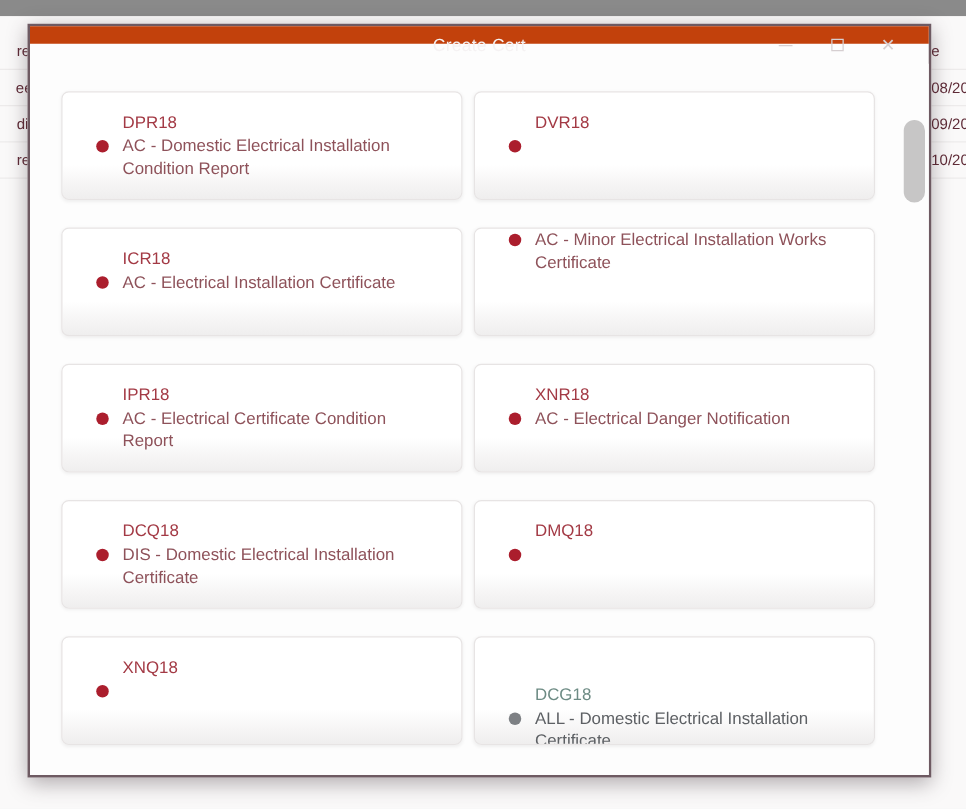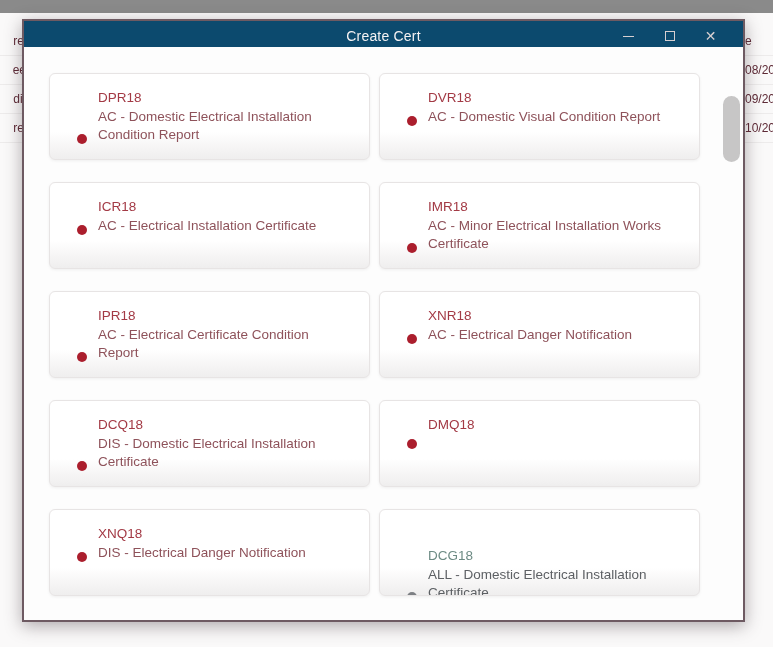--- a/index.html
+++ b/index.html
@@ -14,40 +14,40 @@
   .bg-col.right { right:0; width:28px; }
   .bg-row { height:29px; display:flex; align-items:center; border-bottom:1px solid #edebeb;
             color:#5e2a36; font-size:12px; white-space:nowrap; overflow:hidden; }
   .bg-col.left .bg-row { justify-content:flex-end; }
   .bg-col.right .bg-row { justify-content:flex-start; }
 
   
   .dialog { position:absolute; left:22px; top:19px; width:723px; height:603px;
             border:2px solid #6e5a62; background:#fdfdfd;
             box-shadow:0 4px 16px rgba(60,48,54,.4); }
-  .titlebar { position:relative; height:26px; background:#0c4a6e;padding-left:44px; }
+  .titlebar { position:relative; height:14px; background:#c2410c;padding-left:44px; }
   .titlebar-title { position:absolute; left:0; right:0; top:0; height:30px;
                     display:flex; align-items:center; justify-content:center;
                     color:#f5f2f3; font-size:14px; letter-spacing:.2px; }
   .win-controls { position:absolute; right:12px; top:0; height:30px; display:flex; }
   .win-btn { width:41px; height:30px; display:flex; align-items:center; justify-content:center;
              color:#d6cfd1; cursor:default; }
   .glyph-min { display:block; width:11px; height:0; border-top:1px solid #d6cfd1; }
   .glyph-max { display:block; width:10px; height:10px; border:1px solid #d6cfd1; }
   .glyph-close { font-size:14px; line-height:1; }
 
   .dialog-body { position:absolute; left:0; top:30px; right:0; bottom:0; background:#fdfdfd; overflow:hidden; }
 
   .card-grid { display:grid; grid-template-columns:321px 321px; column-gap:9px; row-gap:22px;
                padding:22px 0 4px 25px; }
   .cert-card { width:321px; height:87px; border:1px solid #e7e4e4; border-radius:6px;
                background:linear-gradient(180deg,#ffffff 68%,#f6f5f5 86%,#efeeee 100%);
                box-shadow:0 1px 3px rgba(0,0,0,.06); overflow:hidden; }
   .card-code { margin:16px 0 3px 48px; font-size:13.5px; }
-  .card-desc-row { display:flex; align-items:flex-end; }
+  .card-desc-row { display:flex; align-items:flex-start; }
   .status-dot { width:10px; height:10px; border-radius:50%; margin:4px 0 0 27px; flex:none; }
   .card-desc { margin-left:11px; font-size:13.5px; line-height:18px; width:252px; }
 
   .red  .card-code { color:#a33a45; }
   .red  .card-desc { color:#8e525a; }
   .red  .status-dot { background:#ab1e2d; }
   .gray .card-code { color:#6d8b84;margin-top:38px; }
   .gray .card-desc { color:#5d6064; }
   .gray .status-dot { background:#7d8084; }
 
@@ -121,34 +121,32 @@
           <div class="card-desc-row">
             <span class="status-dot"></span>
             <span class="card-desc">AC - Domestic Electrical Installation Condition Report</span>
           </div>
         </div>
 
         <div class="cert-card red">
           <div class="card-code">DVR18</div>
           <div class="card-desc-row">
             <span class="status-dot"></span>
-            <span class="card-desc">AC - Domestic Visual Condition Report</span>
           </div>
         </div>
 
         <div class="cert-card red">
           <div class="card-code">ICR18</div>
           <div class="card-desc-row">
             <span class="status-dot"></span>
             <span class="card-desc">AC - Electrical Installation Certificate</span>
           </div>
         </div>
 
         <div class="cert-card red">
-          <div class="card-code">IMR18</div>
           <div class="card-desc-row">
             <span class="status-dot"></span>
             <span class="card-desc">AC - Minor Electrical Installation Works Certificate</span>
           </div>
         </div>
 
         <div class="cert-card red">
           <div class="card-code">IPR18</div>
           <div class="card-desc-row">
             <span class="status-dot"></span>
@@ -176,21 +174,20 @@
           <div class="card-code">DMQ18</div>
           <div class="card-desc-row">
             <span class="status-dot"></span>
           </div>
         </div>
 
         <div class="cert-card red">
           <div class="card-code">XNQ18</div>
           <div class="card-desc-row">
             <span class="status-dot"></span>
-            <span class="card-desc">DIS - Electrical Danger Notification</span>
           </div>
         </div>
 
         <div class="cert-card gray">
           <div class="card-code">DCG18</div>
           <div class="card-desc-row">
             <span class="status-dot"></span>
             <span class="card-desc">ALL - Domestic Electrical Installation Certificate</span>
           </div>
         </div>

